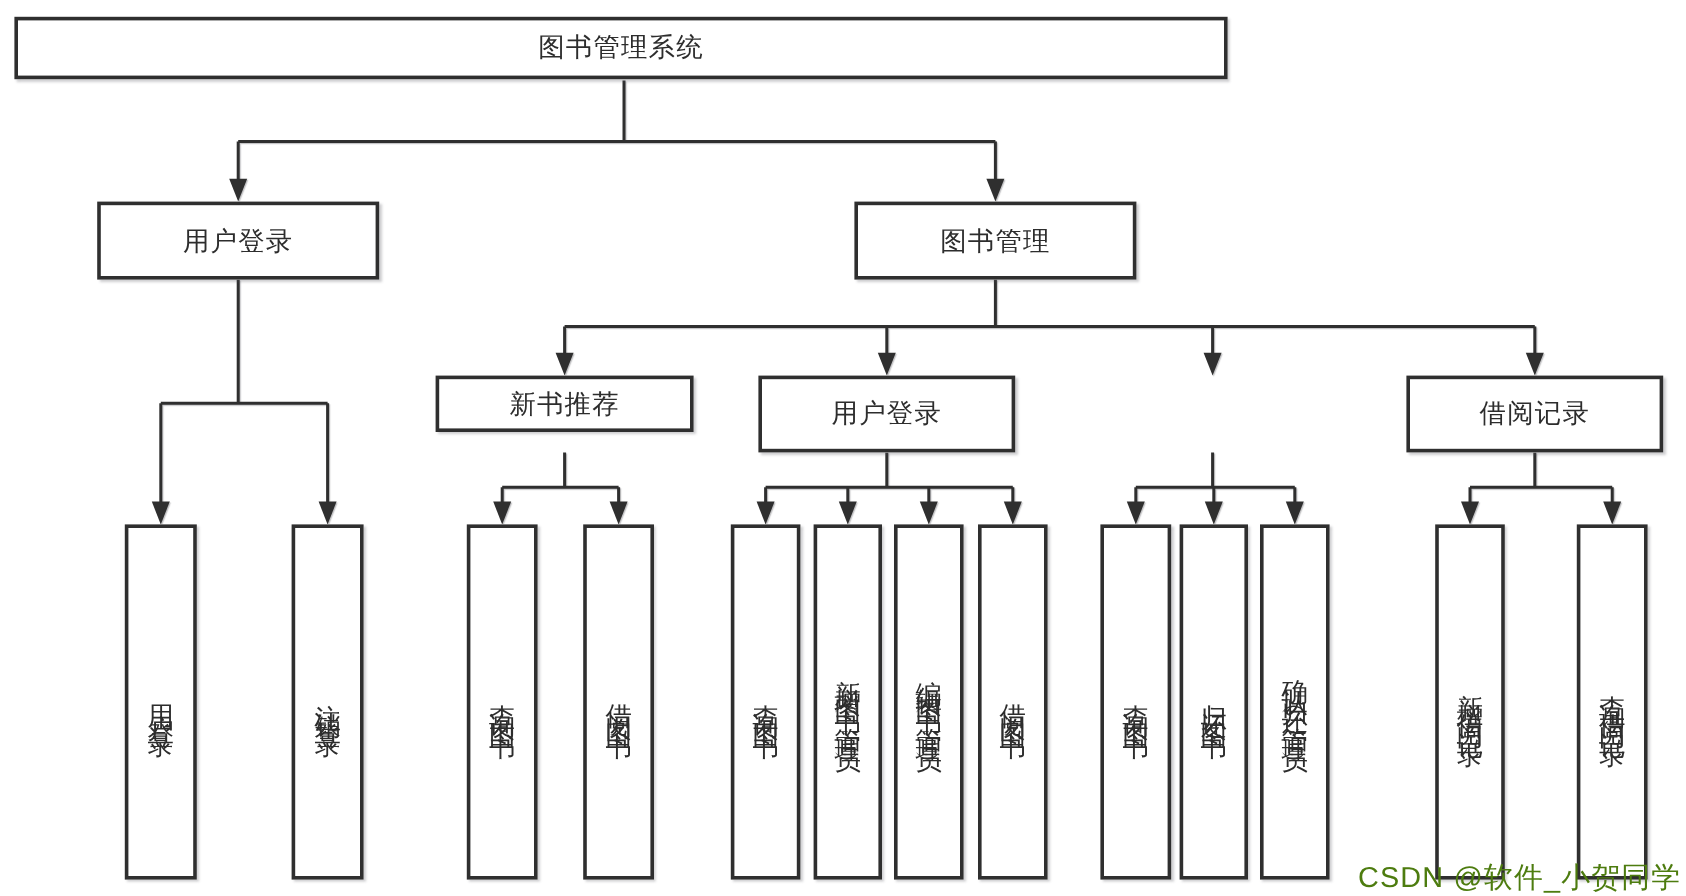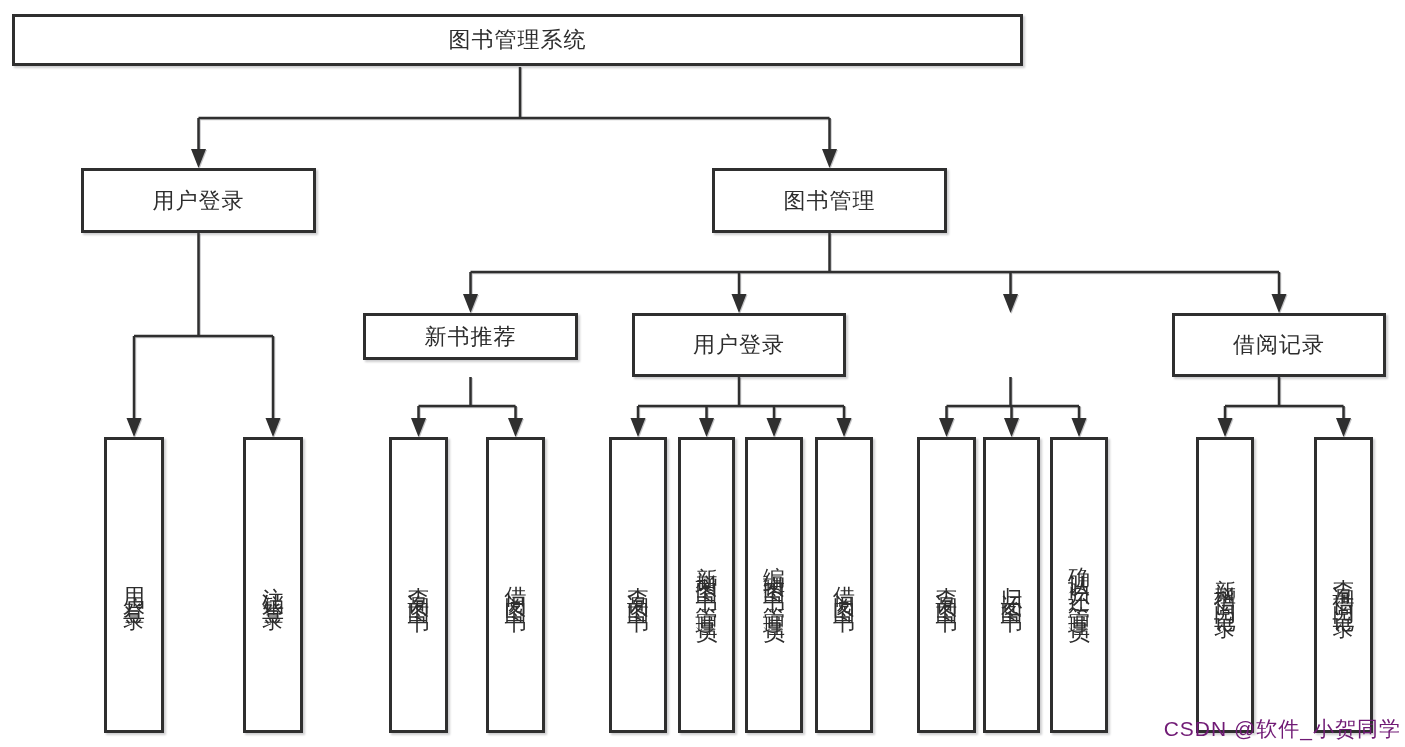--- a/index.html
+++ b/index.html
@@ -43,22 +43,22 @@
     font-size: 22px;
     color: #2d2d2d;
     letter-spacing: 8px;
     line-height: 1;
     white-space: nowrap;
   }
   .watermark {
     position: absolute;
     top: 715px;
     right: 4px;
-    font-size: 21px;
-    color: #701a75;
+    font-size: 24px;
+    color: #4d7c0f;
     letter-spacing: 1px;
     white-space: nowrap;
   }
 </style>
 </head>
 <body>
 
 <div class="canvas">
 
   <svg class="connectors" width="1405" height="747" viewBox="0 0 1405 747">

